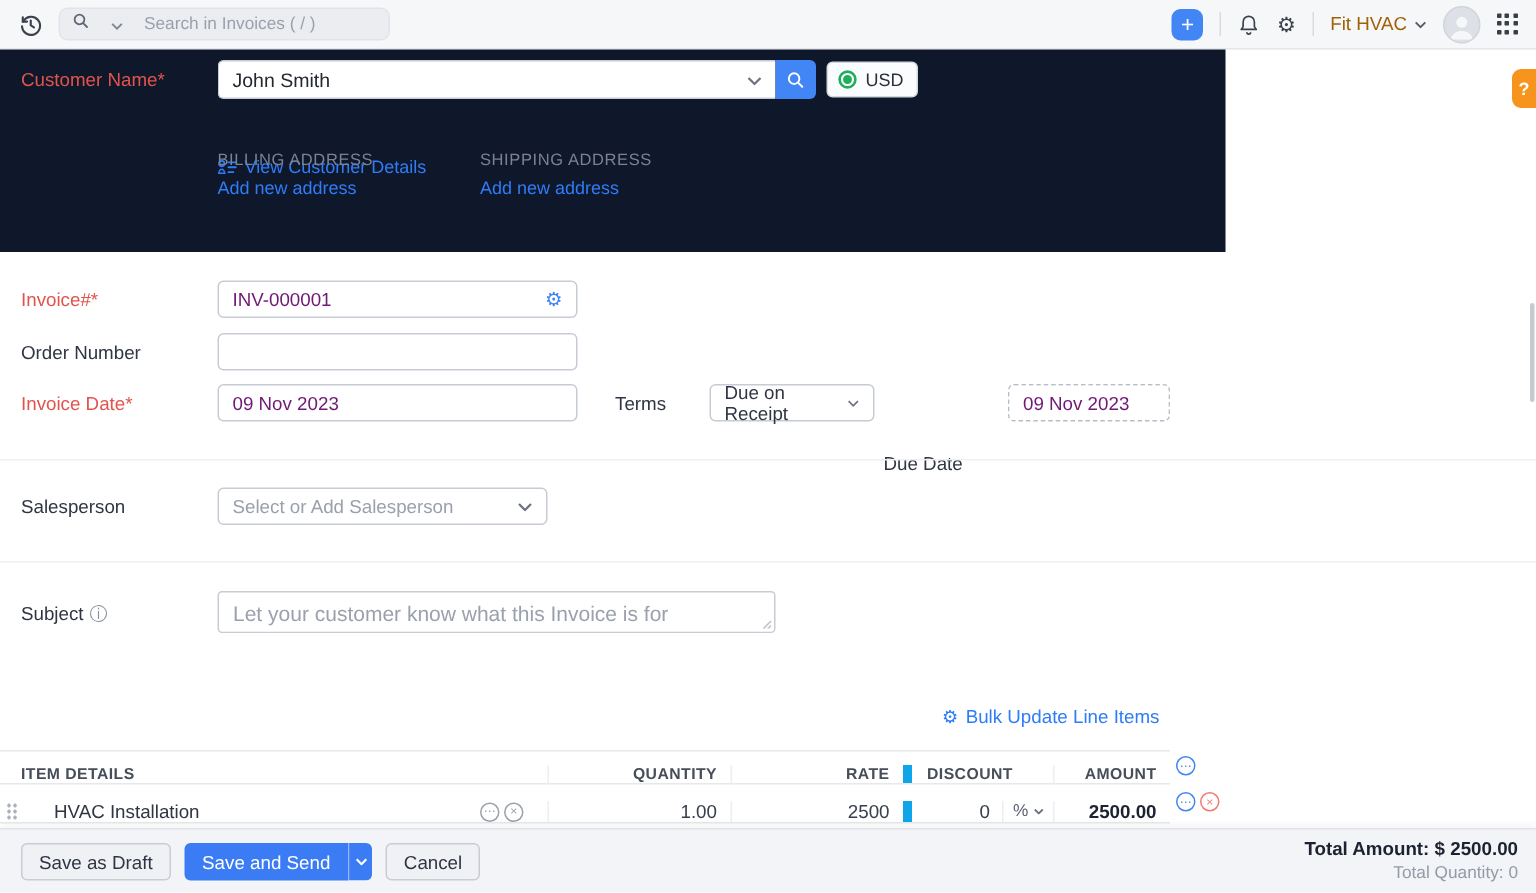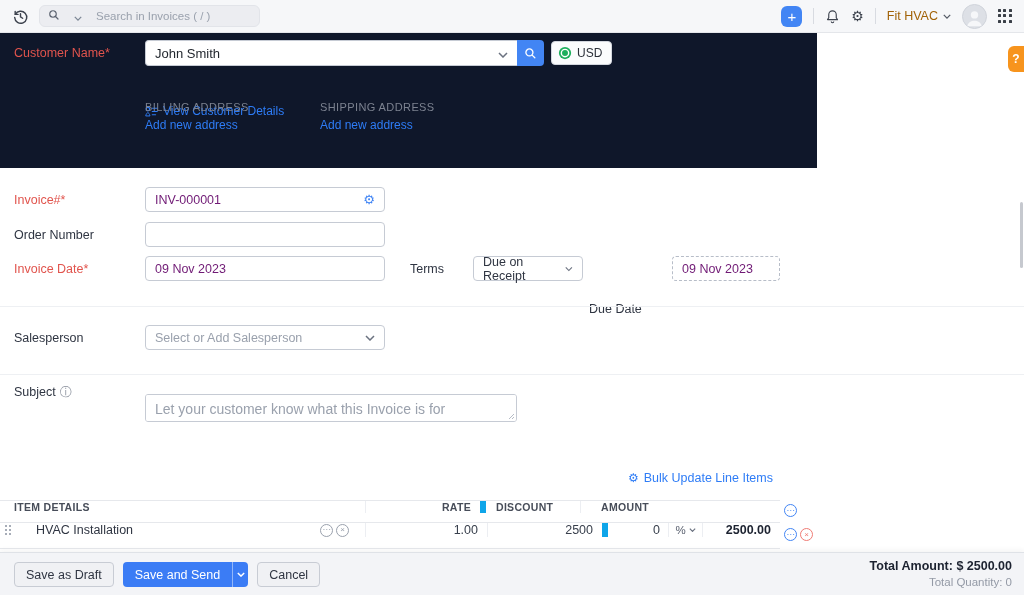--- a/index.html
+++ b/index.html
@@ -69,21 +69,21 @@
   .subject-area textarea::placeholder { color: #9aa1ad; }
   .resize-grip { position: absolute; right: 2px; bottom: 2px; pointer-events: none; }
 
   
   .bulk-update { position: absolute; top: 471px; left: 0; width: 773px; display: flex;
     justify-content: flex-end; align-items: center; gap: 5px; }
   .bulk-update .link { font-size: 12.5px; }
   .gear-blue { color: #2e7cf6; font-size: 12px; }
 
   
-  .item-table-header, .item-row { position: absolute; left: 0; width: 780px; display: flex; align-items: flex-start; }
+  .item-table-header, .item-row { position: absolute; left: 0; width: 780px; display: flex; align-items: flex-end; }
   .item-table-header { top: 500px; height: 23px; border-top: 1px solid #e6e8ec; border-bottom: 1px solid #e6e8ec; }
   .item-row { top: 523px; height: 26px; border-bottom: 1px solid #e6e8ec; }
   .c-item { width: 365px; display: flex; align-items: center; }
   .c-qty { width: 122px; display: flex; align-items: center; justify-content: flex-end; padding-right: 9px; border-left: 1px solid #eceef2; }
   .c-rate { width: 115px; display: flex; align-items: center; justify-content: flex-end; padding-right: 9px; border-left: 1px solid #eceef2; }
   .c-disc { width: 100px; display: flex; align-items: stretch; border-left: 6px solid #0ea5e9; }
   .c-amt { width: 78px; display: flex; align-items: center; justify-content: flex-end; padding-right: 9px; border-left: 1px solid #eceef2; }
   .th { font-size: 10.5px; font-weight: bold; color: #474d59; letter-spacing: 0.3px; }
   .item-table-header .c-item { padding-left: 14px; }
   .item-table-header .c-disc { align-items: center; padding-left: 10px; }
@@ -258,46 +258,47 @@
   </div>
 
   <span class="flabel" style="left:589px; top:262px;margin-top:40px;">Due Date</span>
   <div class="tinput dashed" style="left:672px; top:256px; width:108px;">
     <input type="text" value="09 Nov 2023" style="">
   </div>
 
   <div class="hdiv" style="top:306px;"></div>
 
   <span class="flabel" style="left:14px; top:331px;">Salesperson</span>
-  <div class="fake-select" style="left:145px; top:325px; width:240px;">
+  <div class="fake-select" style="left:145px; top:325px; width:220px;">
     <span class="ph">Select or Add Salesperson</span>
     <svg width="10" height="6" viewBox="0 0 10 6">
       <polyline points="1,1 5,5 9,1" fill="none" stroke="#6b7280" stroke-width="1.5"></polyline>
       </svg>
   </div>
 
   <div class="hdiv" style="top:374px;"></div>
 
-  <span class="flabel" style="left:14px; top:384px;">
+  <span class="flabel" style="left:14px; top:401px;">
     <span>Subject</span><span class="info-glyph">ⓘ</span>
   </span>
   <div class="subject-area">
     <textarea placeholder="Let your customer know what this Invoice is for" style=""></textarea>
     <svg class="resize-grip" width="8" height="8" viewBox="0 0 8 8">
       <path d="M2 7 L7 2 M5 7 L7 5" stroke="#b6bcc6" stroke-width="1"></path>
     </svg>
   </div>
 
   <div class="bulk-update">
     <span class="gear-blue">⚙</span>
     <span class="link">Bulk Update Line Items</span>
   </div>
 
   <div class="item-table-header">
     <div class="c-item th">ITEM DETAILS</div>
+    <div class="c-qty th">QUANTITY</div>
     <div class="c-rate th">RATE</div>
     <div class="c-disc th">DISCOUNT</div>
     <div class="c-amt th">AMOUNT</div>
   </div>
   <div class="tbl-side-icons" style="left:784px; top:504px;">
     <span class="circ circ-blue">⋯</span>
   </div>
 
   <div class="item-row">
     <div class="c-item">

